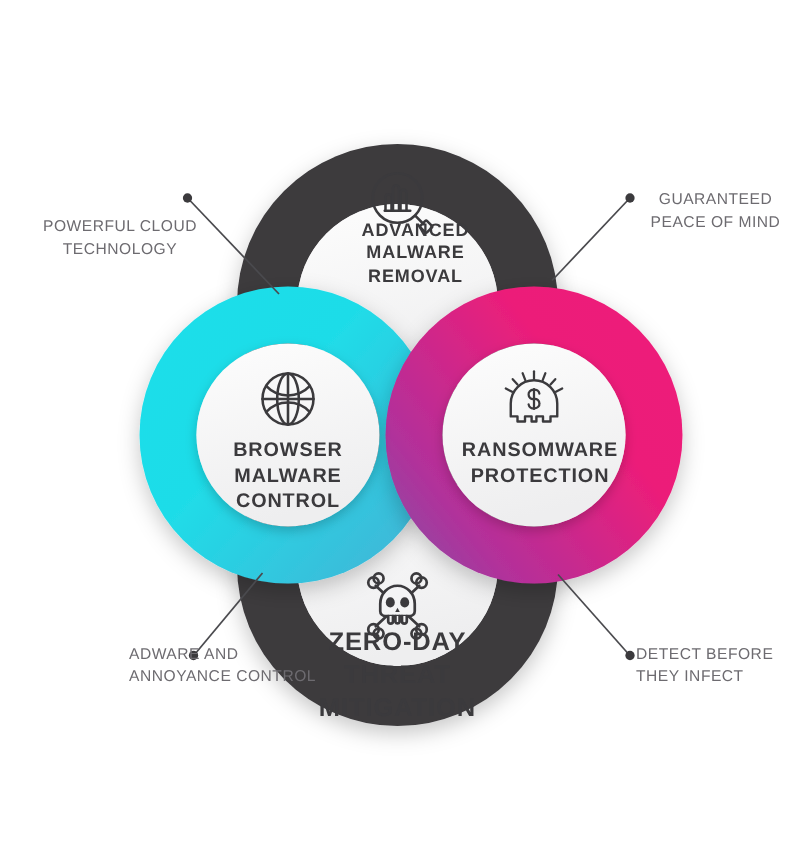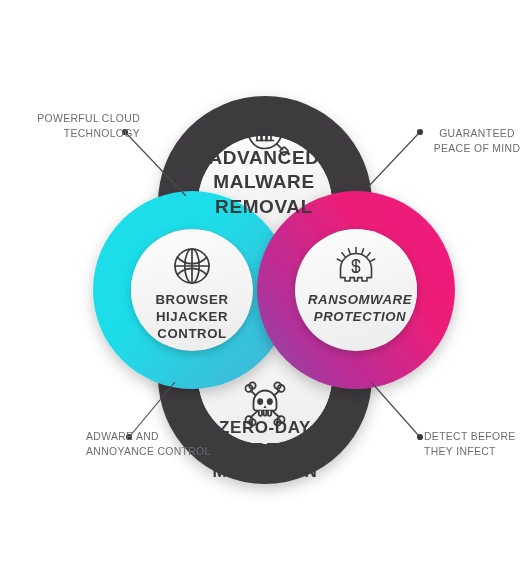--- a/index.html
+++ b/index.html
@@ -33,37 +33,37 @@
     position: absolute;
     text-align: center;
     color: #3b3a3d;
     font-family: "Liberation Sans", sans-serif;
     font-weight: bold;
     letter-spacing: 0.6px;
     line-height: 1.28;
     pointer-events: none;
     white-space: pre-line;
   }
-  .node-label.top    { left: 199px; top: 146px;  width: 130px; font-size: 19px; }
+  .node-label.top    { left: 212px; top: 146px;  width: 130px; font-size: 12px; }
   .node-label.left   { left: 127px; top: 292px;  width: 130px; font-size: 13.2px; }
-  .node-label.right  { left: 291px; top: 292px;  width: 138px; font-size: 13.2px; font-style: italic; }
+  .node-label.right  { left: 291px; top: 292px;  width: 138px; font-size: 13.2px; }
   .node-label.bottom { left: 200px; top: 417px;  width: 130px; font-size: 17px; }
 
   
   .callout {
     position: absolute;
     color: #6d6b70;
     font-family: "Liberation Sans", sans-serif;
     font-size: 10.4px;
     letter-spacing: 0.35px;
     line-height: 1.42;
     white-space: pre-line;
     pointer-events: none;
   }
-  .callout.tl { left: 20px;  top: 112px; width: 120px; text-align: right; }
+  .callout.tl { left: 20px;  top: 145px; width: 120px; text-align: center; }
   .callout.tr { left: 424px; top: 127px; width: 106px; text-align: center; }
   .callout.bl { left: 38px;  top: 430px; width: 130px; text-align: left; margin-left: 48px; }
   .callout.br { left: 424px; top: 430px; width: 106px; text-align: left; }
 </style>
 </head>
 <body>
 
 <div id="stage">
 
   <svg id="diagram" viewBox="0 0 530 567">
@@ -243,21 +243,21 @@
 
       <path d="M 0 1.2 L -1.5 4.0 L 1.5 4.0 Z" fill="#3b3a3d" stroke="none"></path>
     </g>
   </svg>
 
   <div class="node-label top">ADVANCED
 MALWARE
 REMOVAL</div>
 
   <div class="node-label left">BROWSER
-HIJACKER
+MALWARE
 CONTROL</div>
 
   <div class="node-label right">RANSOMWARE
 PROTECTION</div>
 
   <div class="node-label bottom">ZERO-DAY
 THREAT
 MITIGATION</div>
 
   <div class="callout tl">POWERFUL CLOUD

